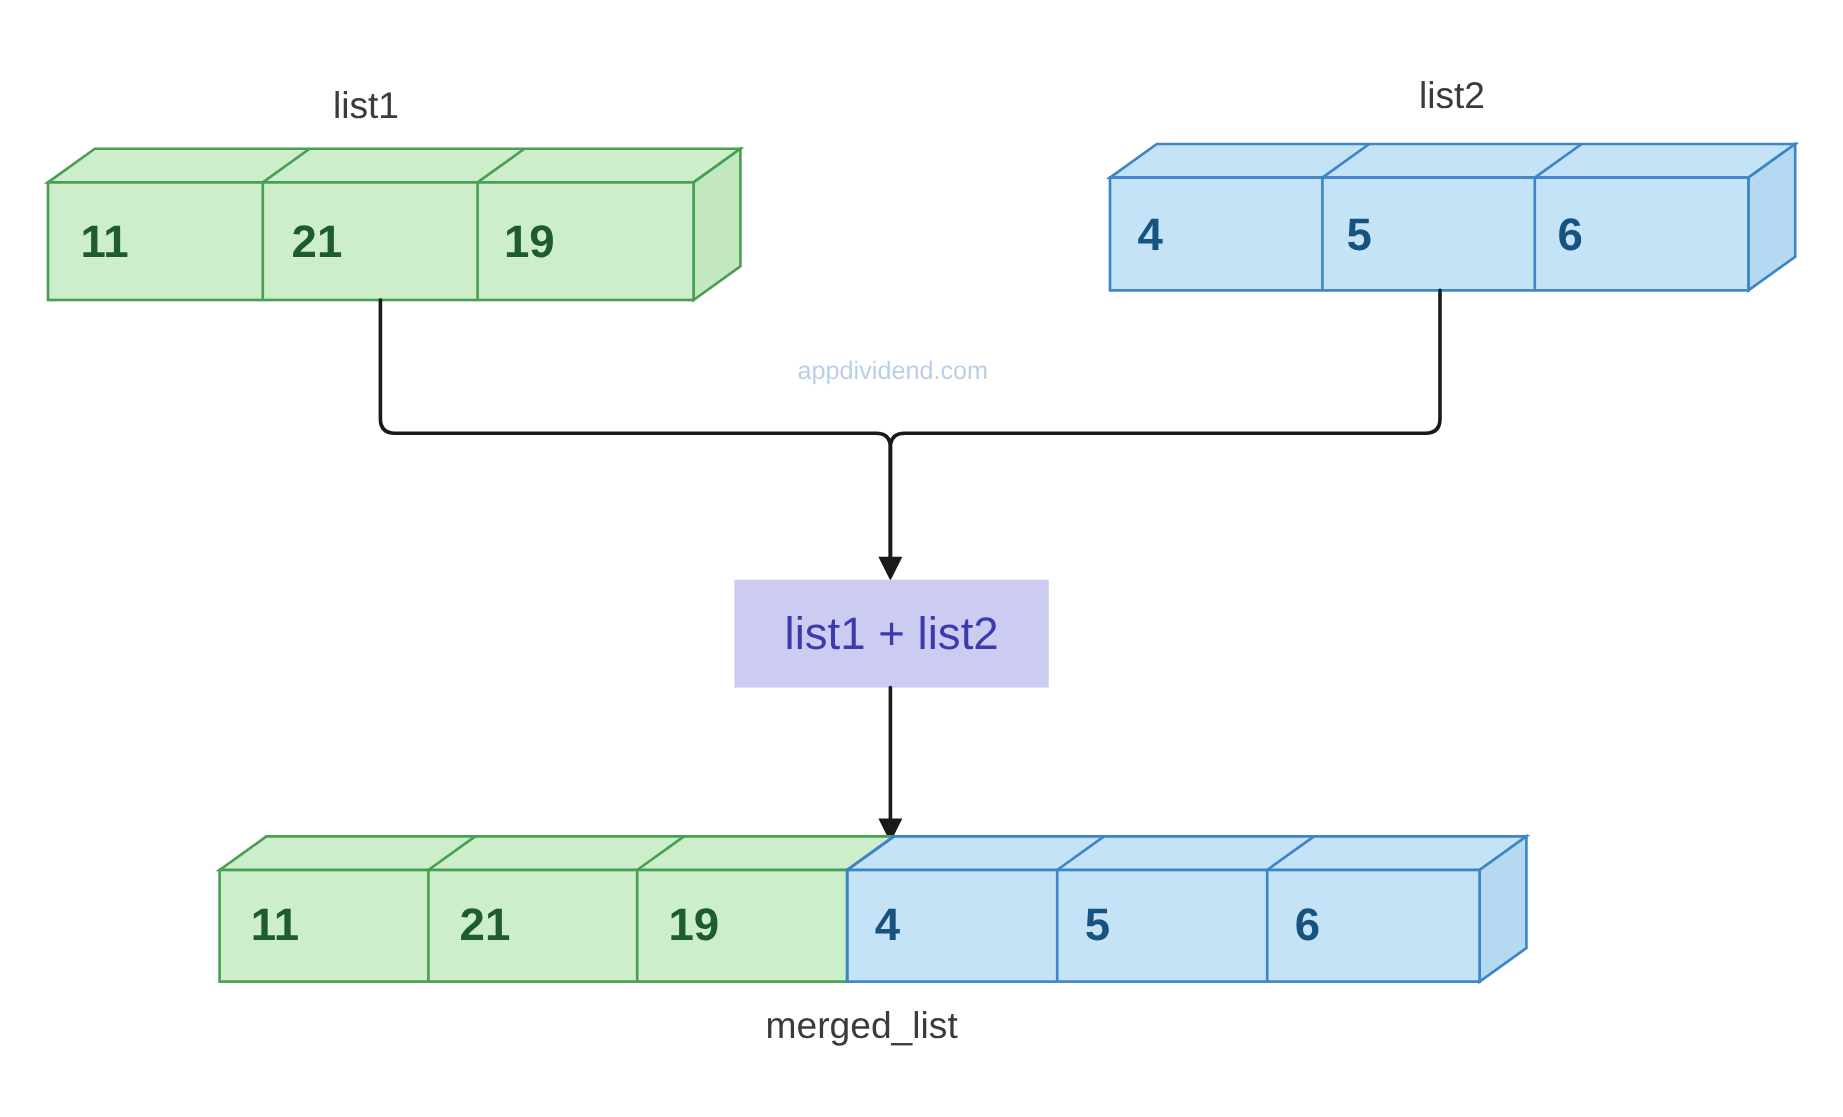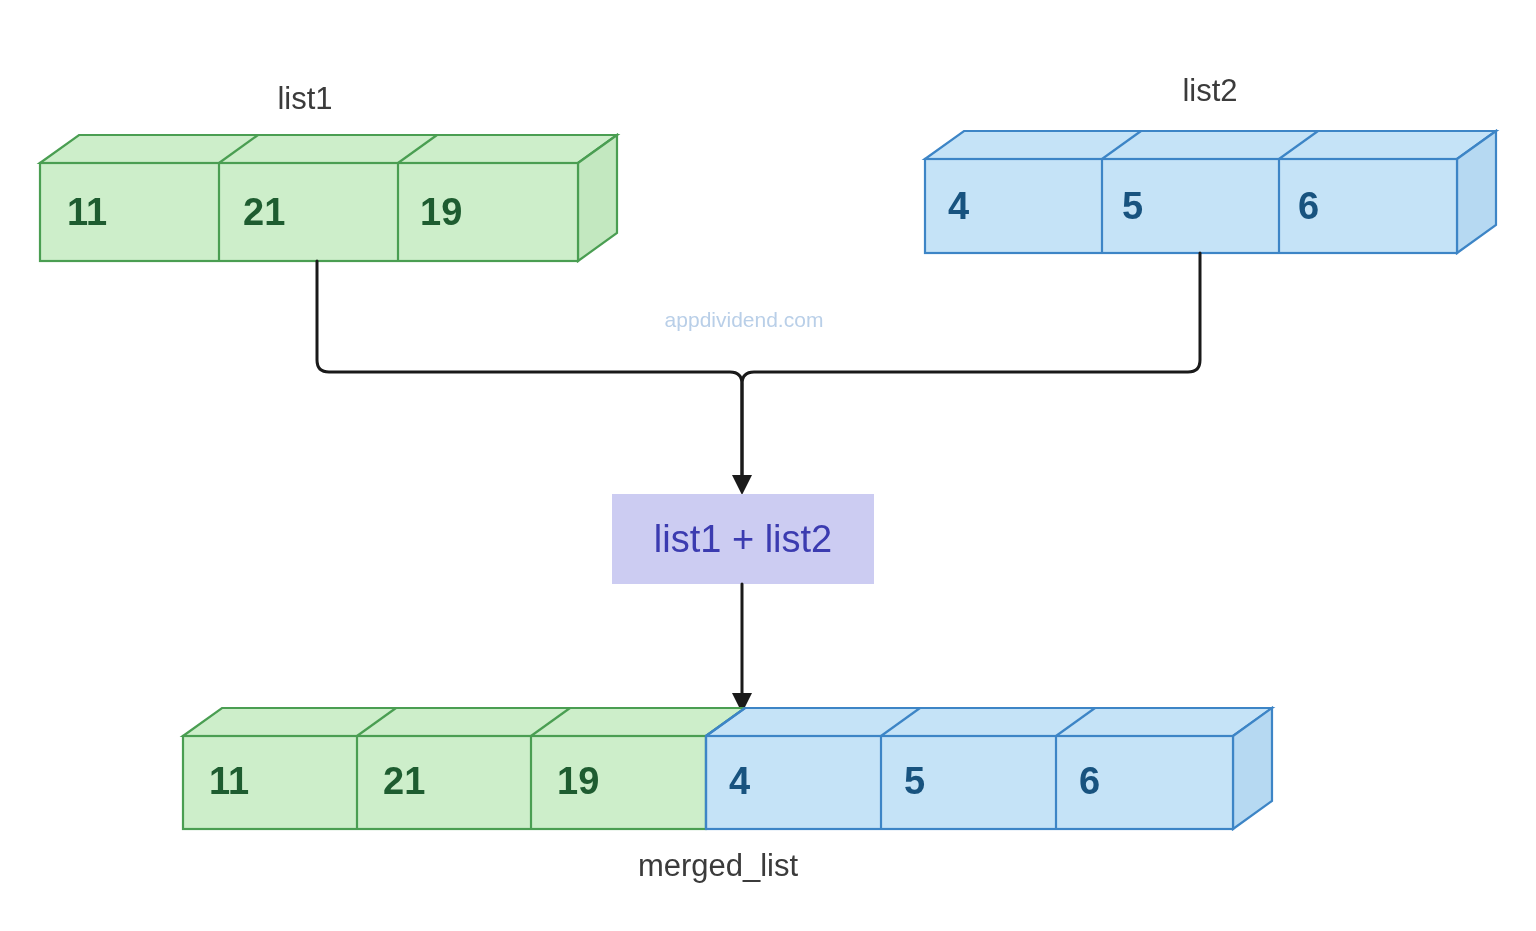--- a/index.html
+++ b/index.html
@@ -10,21 +10,21 @@
   }
   body {
     width: 1536px;
     height: 931px;
     font-family: "Liberation Sans", "DejaVu Sans", sans-serif;
     overflow: hidden;
     position: relative;
   }
   #stage {
     position: absolute;
-    left: 0; top: 11px;
+    left: 0; top: 0;
     width: 1536px;
     height: 711px;
   }
   #diagram-svg {
     position: absolute;
     left: 0; top: 0;
     width: 1536px;
     height: 931px;
   }
   .lbl {

